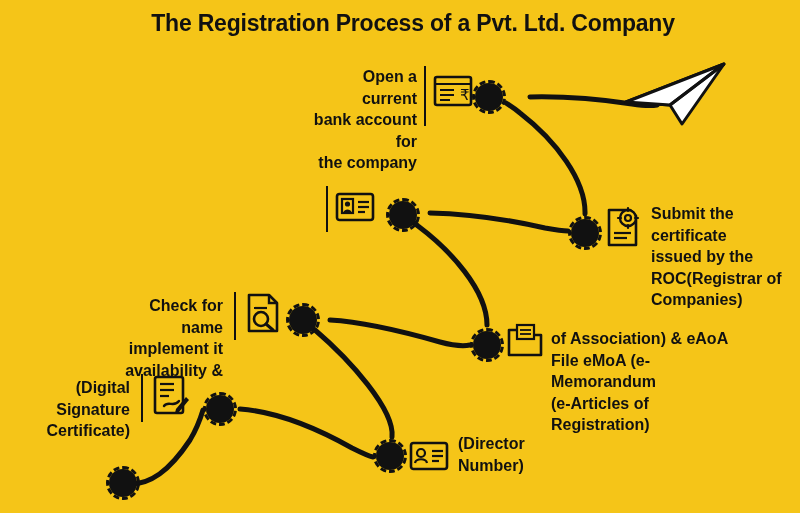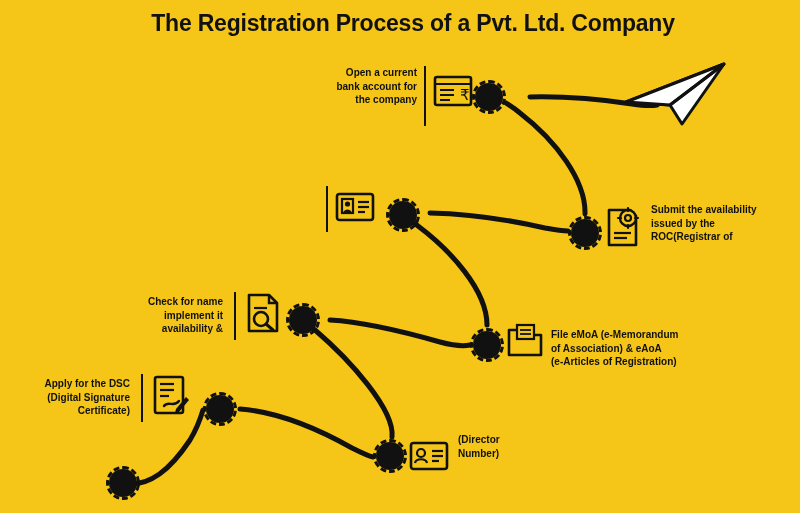--- a/index.html
+++ b/index.html
@@ -39,21 +39,21 @@
     width: 34px;
     height: 34px;
     border-radius: 50%;
     background: #111111;
     border: 3px dashed #111111;
     box-sizing: border-box;
     background-clip: padding-box;
   }
   .label {
     position: absolute;
-    font-size: 10px;
+    font-size: 16px;
     font-weight: bold;
     color: #111111;
     line-height: 1.35;
   }
   .label.right {
     text-align: right;
   }
   .label.left {
     text-align: left;
   }
@@ -98,21 +98,20 @@
     <path d="M430,213 C470,214 510,220 545,228 C556,230 563,231 568,231" fill="none" stroke="#111111" stroke-width="5" stroke-linecap="round"></path>
 
     <path d="M585,214 C586,180 555,140 520,113 C514,108 509,105 506,103" fill="none" stroke="#111111" stroke-width="5" stroke-linecap="round"></path>
 
     <path d="M530,97 C570,96 605,100 632,104 C645,106 652,106 657,105" fill="none" stroke="#111111" stroke-width="5" stroke-linecap="round"></path>
   </svg>
 
   <div class="node" style="left:106px; top:466px;"></div>
 
   <div class="label right" style="left:20px; top:377px; width:110px;">
-    <div>Apply for the DSC</div>
     <div>(Digital Signature</div>
     <div>Certificate)</div>
   </div>
   <div class="divider" style="left:141px; top:374px; height:48px;"></div>
   <div class="icon-box" style="left:150px; top:374px;">
     <svg viewBox="0 0 42 44">
       <rect x="5" y="3" width="28" height="36" rx="2" fill="none" stroke="#111" stroke-width="2.6"></rect>
       <line x1="10" y1="10" x2="24" y2="10" stroke="#111" stroke-width="2.2"></line>
       <line x1="10" y1="16" x2="24" y2="16" stroke="#111" stroke-width="2.2"></line>
       <line x1="10" y1="22" x2="19" y2="22" stroke="#111" stroke-width="2.2"></line>
@@ -158,22 +157,22 @@
   <div class="node" style="left:470px; top:328px;"></div>
   <div class="icon-box" style="left:505px; top:320px;">
     <svg viewBox="0 0 42 44">
       <path d="M4 10 H16 L20 15 H36 V35 H4 Z" fill="none" stroke="#111" stroke-width="2.6" stroke-linejoin="round"></path>
       <rect x="12" y="5" width="17" height="14" fill="#f5c518" stroke="#111" stroke-width="2.2"></rect>
       <line x1="15" y1="10" x2="26" y2="10" stroke="#111" stroke-width="1.8"></line>
       <line x1="15" y1="14" x2="26" y2="14" stroke="#111" stroke-width="1.8"></line>
     </svg>
   </div>
   <div class="label left" style="left:551px; top:328px; width:190px;">
+    <div>of Association) &amp; eAoA</div>
     <div>File eMoA (e-Memorandum</div>
-    <div>of Association) &amp; eAoA</div>
     <div>(e-Articles of Registration)</div>
   </div>
 
   <div class="divider" style="left:326px; top:186px; height:46px;"></div>
   <div class="icon-box" style="left:334px; top:186px;">
     <svg viewBox="0 0 42 44">
       <rect x="3" y="8" width="36" height="26" rx="2.5" fill="none" stroke="#111" stroke-width="2.6"></rect>
       <rect x="8" y="13" width="11" height="14" fill="none" stroke="#111" stroke-width="2.2"></rect>
       <circle cx="13.5" cy="18" r="2.6" fill="#111"></circle>
       <path d="M9.5 26 C10.5 22.5, 16.5 22.5, 17.5 26" fill="#111"></path>
@@ -194,23 +193,24 @@
       <circle cx="25" cy="13" r="3" fill="none" stroke="#111" stroke-width="2.2"></circle>
       <g stroke="#111" stroke-width="2.2" stroke-linecap="round">
         <line x1="25" y1="3" x2="25" y2="6"></line>
         <line x1="25" y1="20" x2="25" y2="23"></line>
         <line x1="15" y1="13" x2="18" y2="13"></line>
         <line x1="32" y1="13" x2="35" y2="13"></line>
       </g>
     </svg>
   </div>
   <div class="label left" style="left:651px; top:203px; width:150px;">
-    <div>Submit the availability</div>
+    <div>Submit the certificate</div>
     <div>issued by the</div>
     <div>ROC(Registrar of</div>
+    <div>Companies)</div>
   </div>
 
   <div class="label right" style="left:312px; top:66px; width:105px;">
     <div>Open a current</div>
     <div>bank account for</div>
     <div>the company</div>
   </div>
   <div class="divider" style="left:424px; top:66px; height:60px;"></div>
   <div class="icon-box" style="left:432px; top:70px;">
     <svg viewBox="0 0 42 44">

